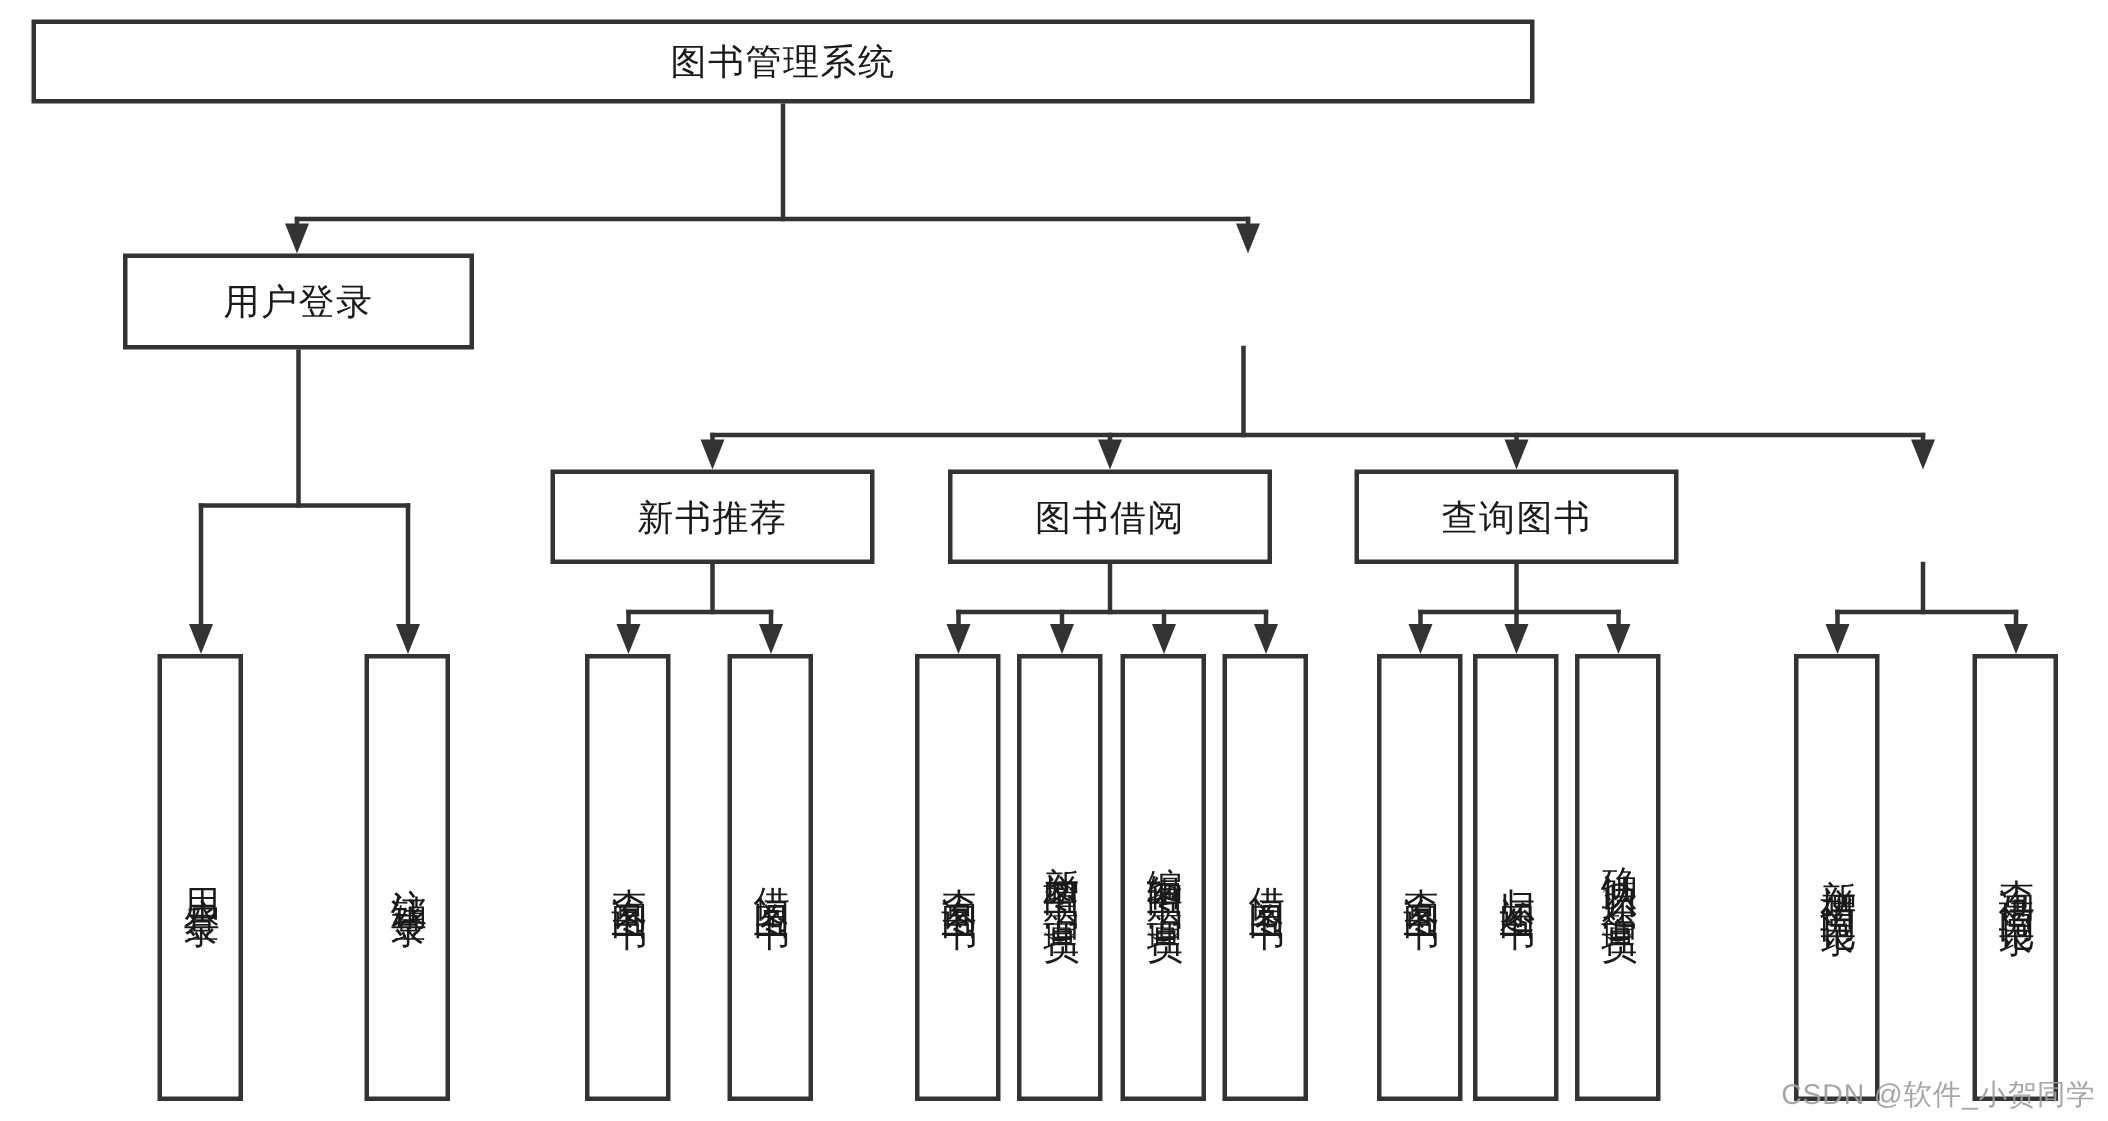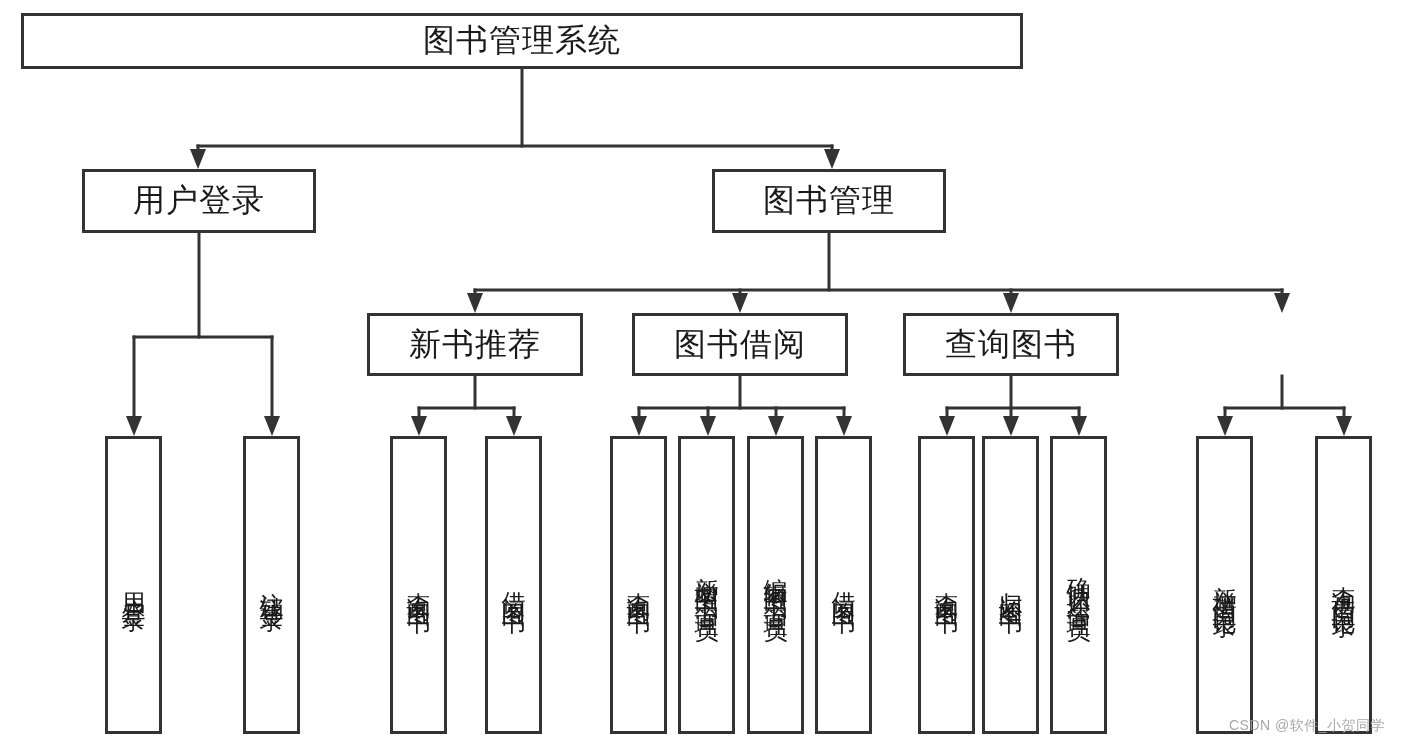--- a/index.html
+++ b/index.html
@@ -29,21 +29,21 @@
     box-sizing: border-box;
     background: #ffffff;
     border: 3px solid #333333;
     z-index: 2;
     display: flex;
     align-items: center;
     justify-content: center;
     color: #1a1a1a;
   }
   .box.h span {
-    font-size: 32px;
+    font-size: 24px;
     letter-spacing: 1px;
     white-space: nowrap;
   }
   .box.v span {
     writing-mode: vertical-rl;
     font-size: 24px;
     letter-spacing: 6px;
     line-height: 1;
     white-space: nowrap;
   }
@@ -64,24 +64,24 @@
   .lf6  { left: 678px; }
   .lf7  { left: 747px; }
   .lf8  { left: 815px; }
   .lf9  { left: 918px; }
   .lf10 { left: 982px; }
   .lf11 { left: 1050px; }
   .lf12 { left: 1196px; }
   .lf13 { left: 1315px; }
   .watermark {
     position: absolute;
-    right: 20px;
+    right: 8px;
     top: 717px;
     z-index: 3;
-    font-size: 14px;
+    font-size: 19px;
     letter-spacing: 0.5px;
     color: rgba(158,158,158,0.92);
     white-space: nowrap;
   }
 </style>
 </head>
 <body>
 
 <div class="stage">
 
@@ -161,23 +161,20 @@
     </g>
   </svg>
 
   <div class="box h root">
     <span>图书管理系统</span>
   </div>
 
   <div class="box h l2a">
     <span>用户登录</span>
   </div>
-  <div class="box h l2b">
-    <span>图书管理</span>
-  </div>
 
   <div class="box h l3 l3b">
     <span>图书借阅</span>
   </div>
   <div class="box h l3 l3a">
     <span>新书推荐</span>
   </div>
   <div class="box h l3 l3c">
     <span>查询图书</span>
   </div>

